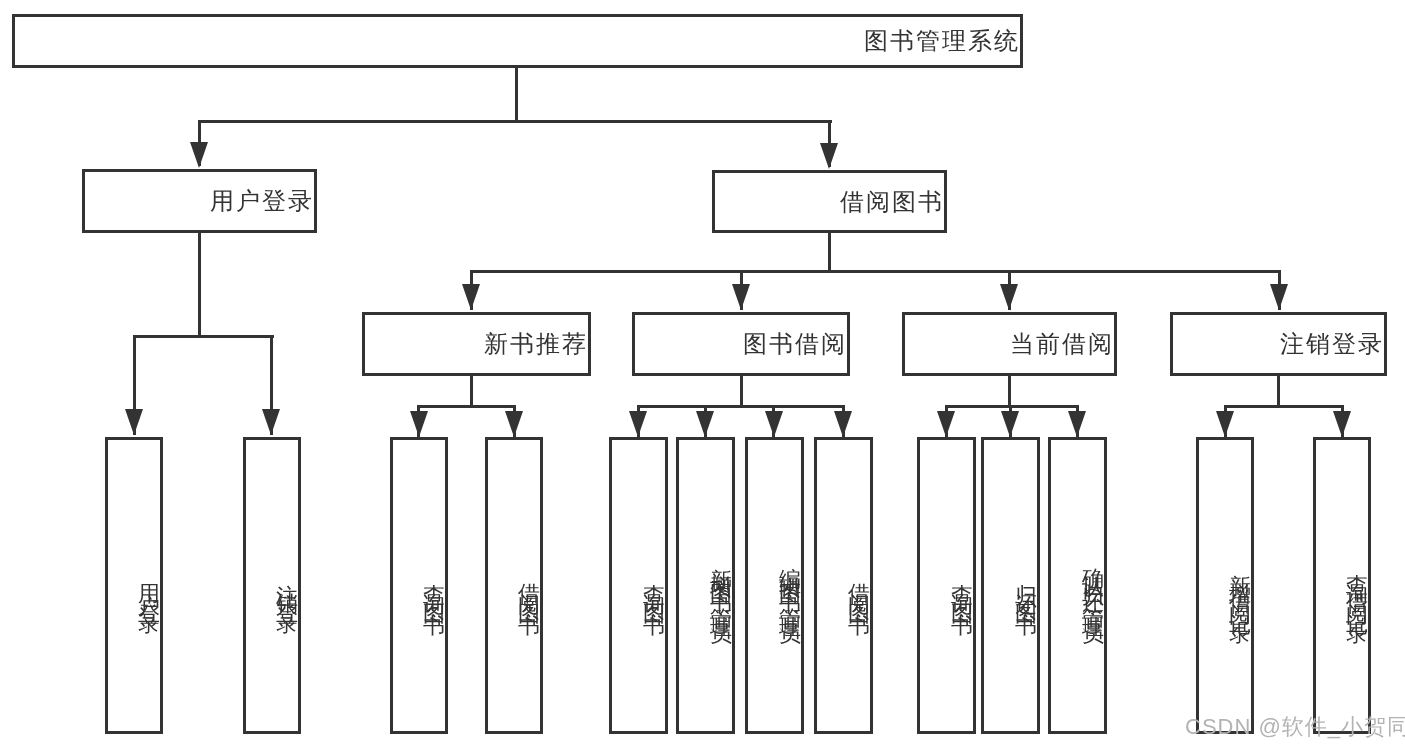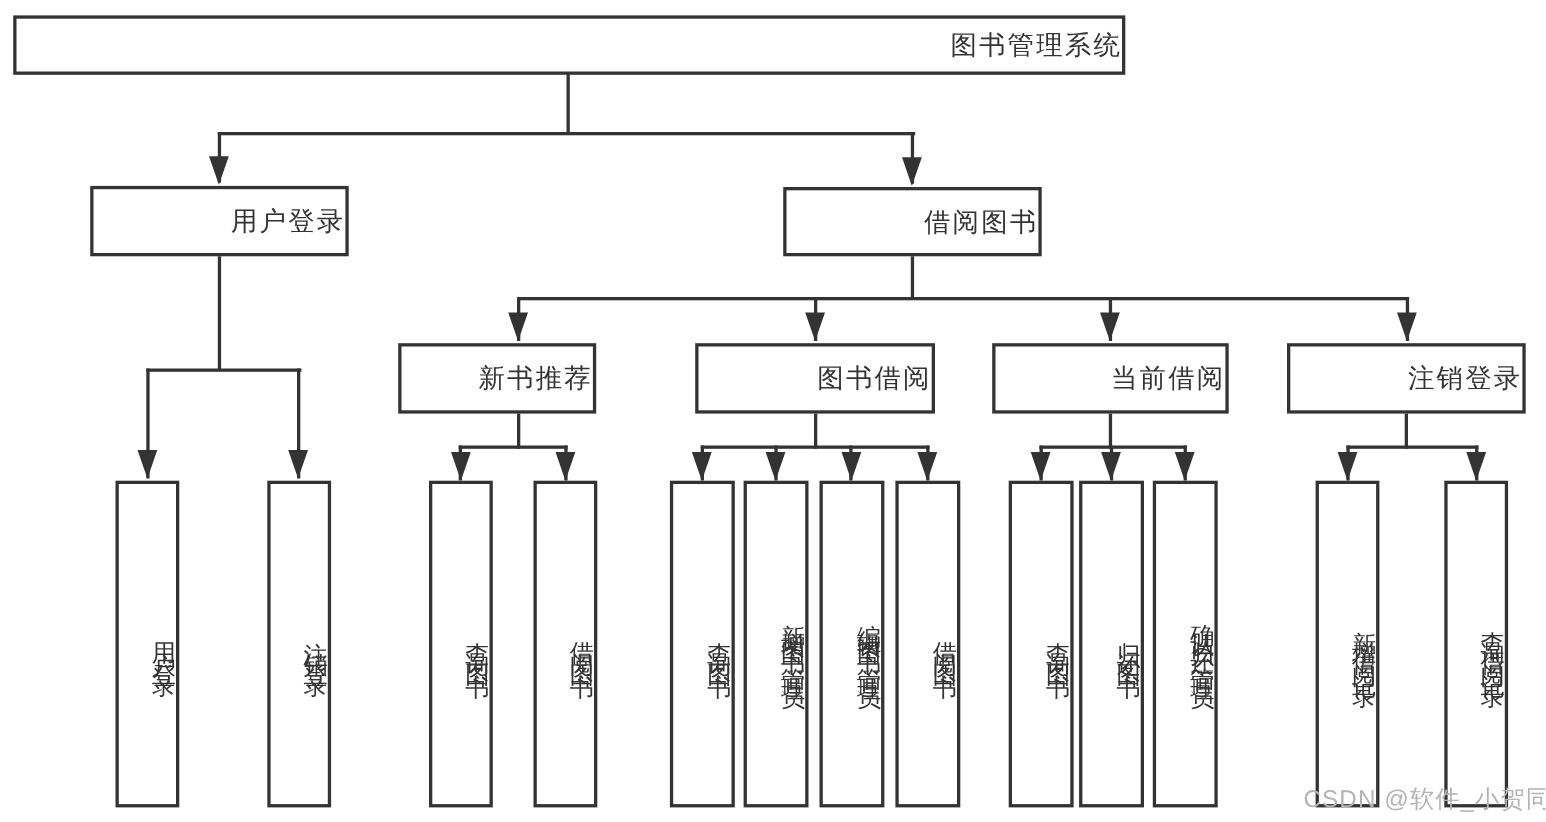--- a/index.html
+++ b/index.html
@@ -94,21 +94,21 @@
   <div class="line" style="left:470px;top:270px;width:811px;height:3px"></div>
   <div class="line" style="left:470px;top:270px;width:3px;height:40px"></div>
   <div class="line" style="left:740px;top:270px;width:3px;height:40px"></div>
   <div class="line" style="left:1008px;top:270px;width:3px;height:40px"></div>
   <div class="line" style="left:1278px;top:270px;width:3px;height:40px"></div>
   <div class="arrow" style="left:462px;top:284px"></div>
   <div class="arrow" style="left:732px;top:284px"></div>
   <div class="arrow" style="left:1000px;top:284px"></div>
   <div class="arrow" style="left:1270px;top:284px"></div>
 
-  <div class="box" style="left:362px;top:312px;width:180px;height:64px">
+  <div class="box" style="left:362px;top:312px;width:229px;height:64px">
     <span class="hlabel">新书推荐</span>
   </div>
   <div class="box" style="left:902px;top:312px;width:215px;height:64px">
     <span class="hlabel">当前借阅</span>
   </div>
   <div class="box" style="left:632px;top:312px;width:218px;height:64px">
     <span class="hlabel">图书借阅</span>
   </div>
   <div class="box" style="left:1170px;top:312px;width:217px;height:64px">
     <span class="hlabel">注销登录</span>

